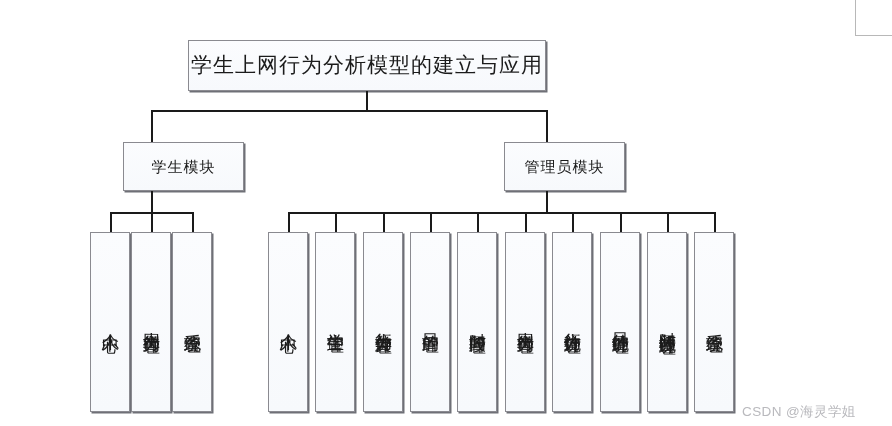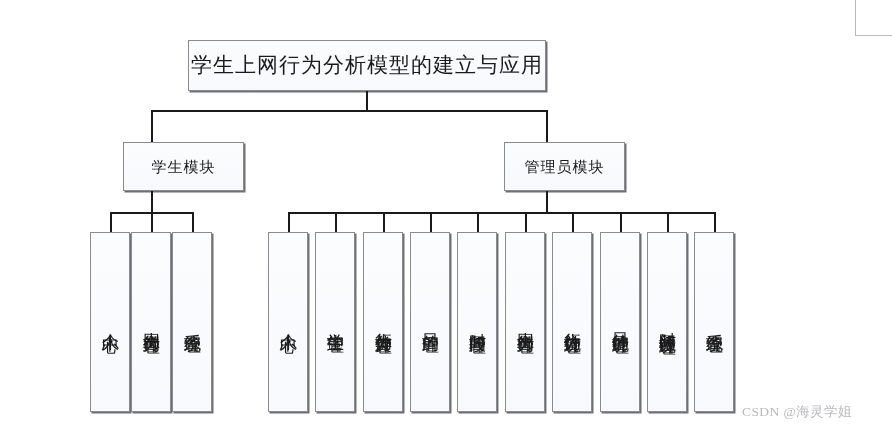--- a/index.html
+++ b/index.html
@@ -74,21 +74,21 @@
     writing-mode: vertical-rl;
     text-orientation: upright;
     white-space: nowrap;
     display: block;
     letter-spacing: 1px;
   }
 
   
   .watermark {
     position: absolute;
-    font-family: Liberation Serif, serif;
+    font-family: Liberation Sans, sans-serif;
     font-size: 13.5px;
     color: #b9b9bd;
     white-space: nowrap;
     letter-spacing: 0.4px;
   }
 </style>
 </head>
 <body>
 
 <div id="canvas">

